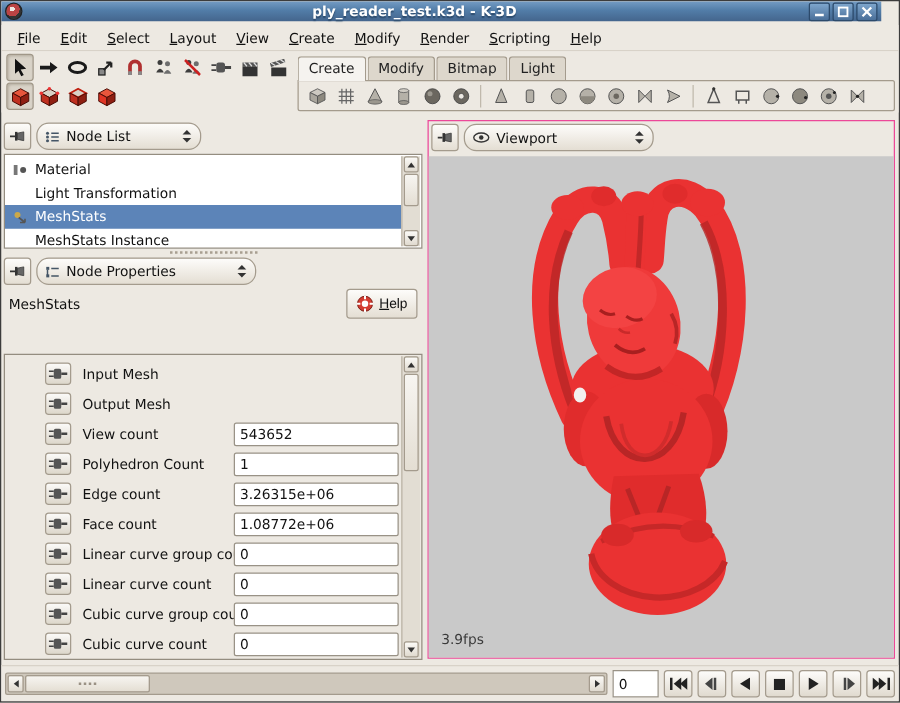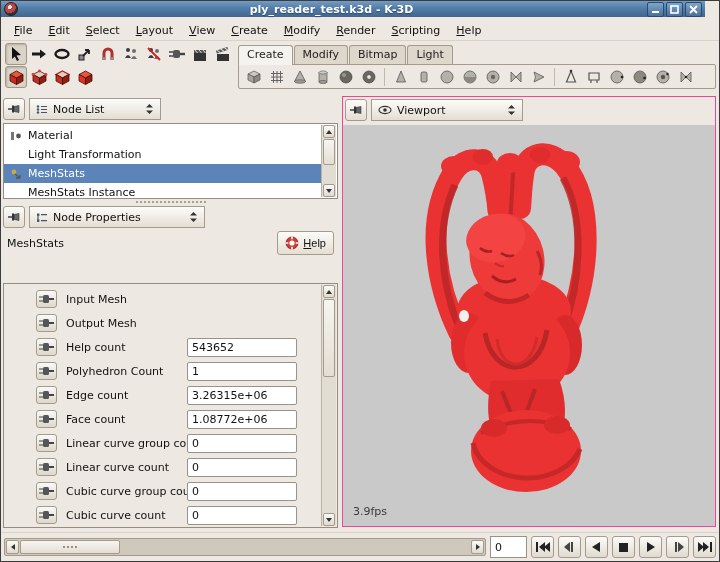--- a/index.html
+++ b/index.html
@@ -29,21 +29,21 @@
   .tab.active{background:#f5f3ef;position:relative;top:1px;padding-bottom:4px;}
   .tabbody{height:25px;border:1px solid #a49b8d;border-radius:0 2px 2px 2px;background:#ede9e2;display:flex;align-items:center;padding:0 4px;gap:2px;}
   .sbtn{width:21px;height:21px;border:none;background:transparent;display:flex;align-items:center;justify-content:center;padding:0;}
   .vsep{width:1px;height:18px;background:#c0b9ac;margin:0 3px;}
 
   
   .main{position:absolute;top:89px;left:0;right:0;bottom:29px;}
   .leftcol{position:absolute;left:0;top:6px;width:339px;bottom:0;}
   .panel-header{display:flex;align-items:center;gap:4px;padding:2px 2px;}
   .pinbtn{width:22px;height:22px;border:1px solid #a49b8d;border-radius:3px;background:linear-gradient(#fdfcfa,#e4ded3);display:flex;align-items:center;justify-content:center;padding:0;}
-  .dropdown{height:22px;border:1px solid #a49b8d;border-radius:0;background:linear-gradient(#fdfcfa,#e4ded3);display:flex;align-items:center;gap:5px;padding:0 6px;font-size:11px;color:#111;}
+  .dropdown{height:22px;border:1px solid #a49b8d;border-radius:10px;background:linear-gradient(#fdfcfa,#e4ded3);display:flex;align-items:center;gap:5px;padding:0 6px;font-size:11px;color:#111;}
   .dropdown .grow{flex:1;}
 
   .nl-list{position:relative;margin:1px 2px 0 2px;height:76px;border:1px solid #948d80;background:#fff;overflow:hidden;}
   .nl-rows{position:absolute;left:0;top:2px;right:16px;}
   .nl-row{height:19px;display:flex;align-items:center;font-size:11px;color:#111;padding-left:5px;gap:4px;}
   .nl-row .iconslot{width:15px;display:flex;justify-content:center;}
   .nl-row.selected{background:#5c84b8;color:#fff;}
   .vscroll{position:absolute;right:1px;top:1px;bottom:1px;width:15px;background:#e2ddd3;border-left:1px solid #b9b2a5;}
   .vscroll .arr{position:absolute;left:1px;right:1px;height:13px;background:linear-gradient(#fbfaf7,#e0dacf);border:1px solid #a49b8d;border-radius:2px;display:flex;align-items:center;justify-content:center;}
   .vscroll .arr.up{top:0;}
@@ -59,21 +59,21 @@
 
   .np-sub{display:flex;align-items:center;padding:1px 6px;height:26px;}
   .np-node-name{font-size:11px;color:#111;flex:1;}
   .helpbtn{height:24px;border:1px solid #a49b8d;border-radius:3px;background:linear-gradient(#fdfcfa,#e4ded3);display:flex;align-items:center;gap:4px;padding:0 7px;font-size:11px;color:#111;}
 
   .np-scroll{position:absolute;left:2px;right:2px;top:187px;bottom:4px;border:1px solid #948d80;background:#ede9e2;overflow:hidden;}
   .np-rows{position:absolute;left:0;top:3px;right:17px;}
   .prop-row{height:24px;display:flex;align-items:center;padding-left:32px;}
   .plugbtn{width:21px;height:18px;border:1px solid #a49b8d;border-radius:3px;background:linear-gradient(#fbfaf8,#ddd7cb);display:flex;align-items:center;justify-content:center;padding:0;flex:0 0 auto;}
   .prop-label{font-size:11px;color:#111;margin-left:9px;width:121px;white-space:nowrap;}
-  .prop-entry{width:110px;height:19px;border:1px solid #999286;border-radius:2px;font-size:11px;font-family:"DejaVu Sans","Liberation Sans",sans-serif;padding:0 4px;color:#111;background:#fff;}
+  .prop-entry{width:132px;height:19px;border:1px solid #999286;border-radius:2px;font-size:11px;font-family:"DejaVu Sans","Liberation Sans",sans-serif;padding:0 4px;color:#111;background:#fff;}
 
   
   .viewport{position:absolute;left:341px;right:3px;top:6px;bottom:5px;border:1px solid #ec4899;background:#ede9e2;}
   .vp-canvas{position:absolute;left:0;right:0;top:28px;bottom:0;background:#c9c9c9;overflow:hidden;}
   .fps{position:absolute;left:10px;bottom:8px;font-size:11px;color:#3a3a3a;}
   .buddha{position:absolute;left:54px;top:8px;}
 
   
   .bottombar{position:absolute;left:0;right:0;bottom:0;height:29px;background:#ede9e2;border-top:1px solid #d8d2c8;display:flex;align-items:center;padding:0 3px;gap:4px;}
   .hscroll{position:relative;flex:1;height:18px;background:#cfc8bc;border:1px solid #a49b8d;border-radius:2px;}
@@ -480,21 +480,21 @@
             <span class="prop-label">Output Mesh</span>
           </div>
           <div class="prop-row">
             <button class="plugbtn">
                 <svg width="15" height="10">
                   <path d="M0,3 H4 M0,7 H4" stroke="#444" stroke-width="1.2"></path>
                   <rect x="4" y="1" width="6" height="8" rx="1.5" fill="#555"></rect>
                   <path d="M10,5 H15" stroke="#444" stroke-width="2"></path>
                 </svg>
               </button>
-            <span class="prop-label">Help count</span>
+            <span class="prop-label">View count</span>
             <input class="prop-entry" value="543652" style="">
           </div>
           <div class="prop-row">
             <button class="plugbtn">
                 <svg width="15" height="10">
                   <path d="M0,3 H4 M0,7 H4" stroke="#444" stroke-width="1.2"></path>
                   <rect x="4" y="1" width="6" height="8" rx="1.5" fill="#555"></rect>
                   <path d="M10,5 H15" stroke="#444" stroke-width="2"></path>
                 </svg>
               </button>

